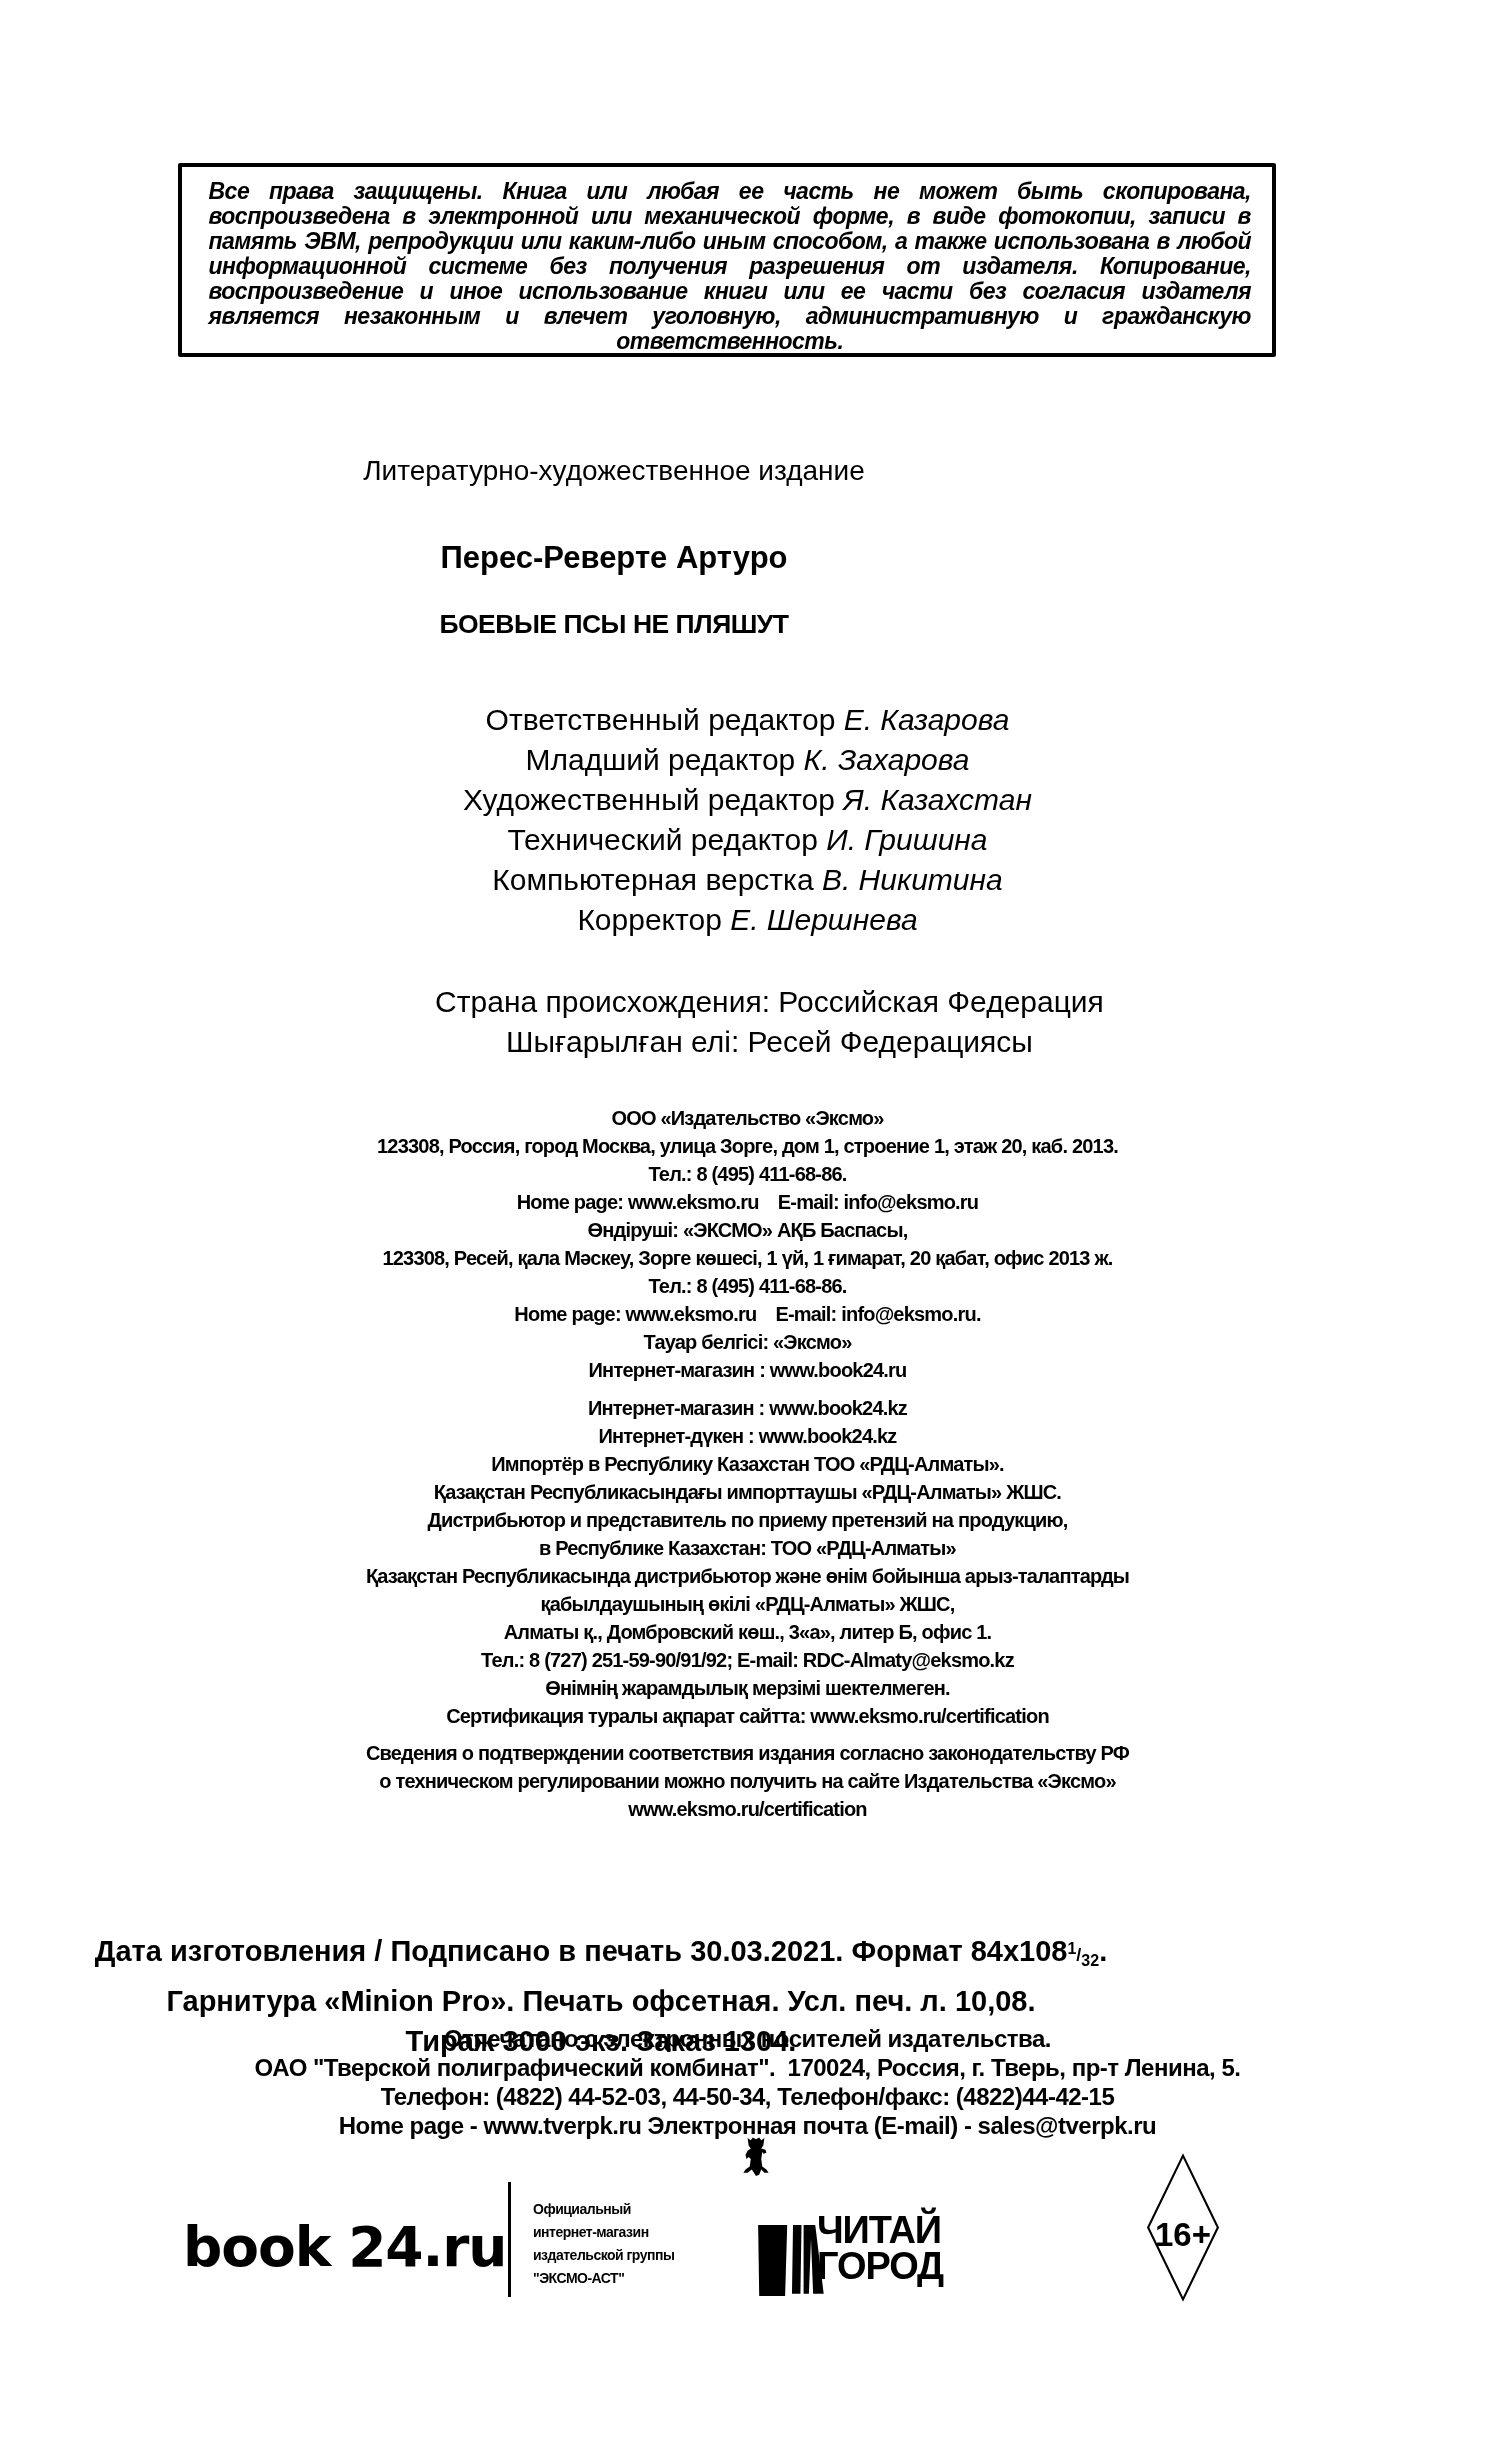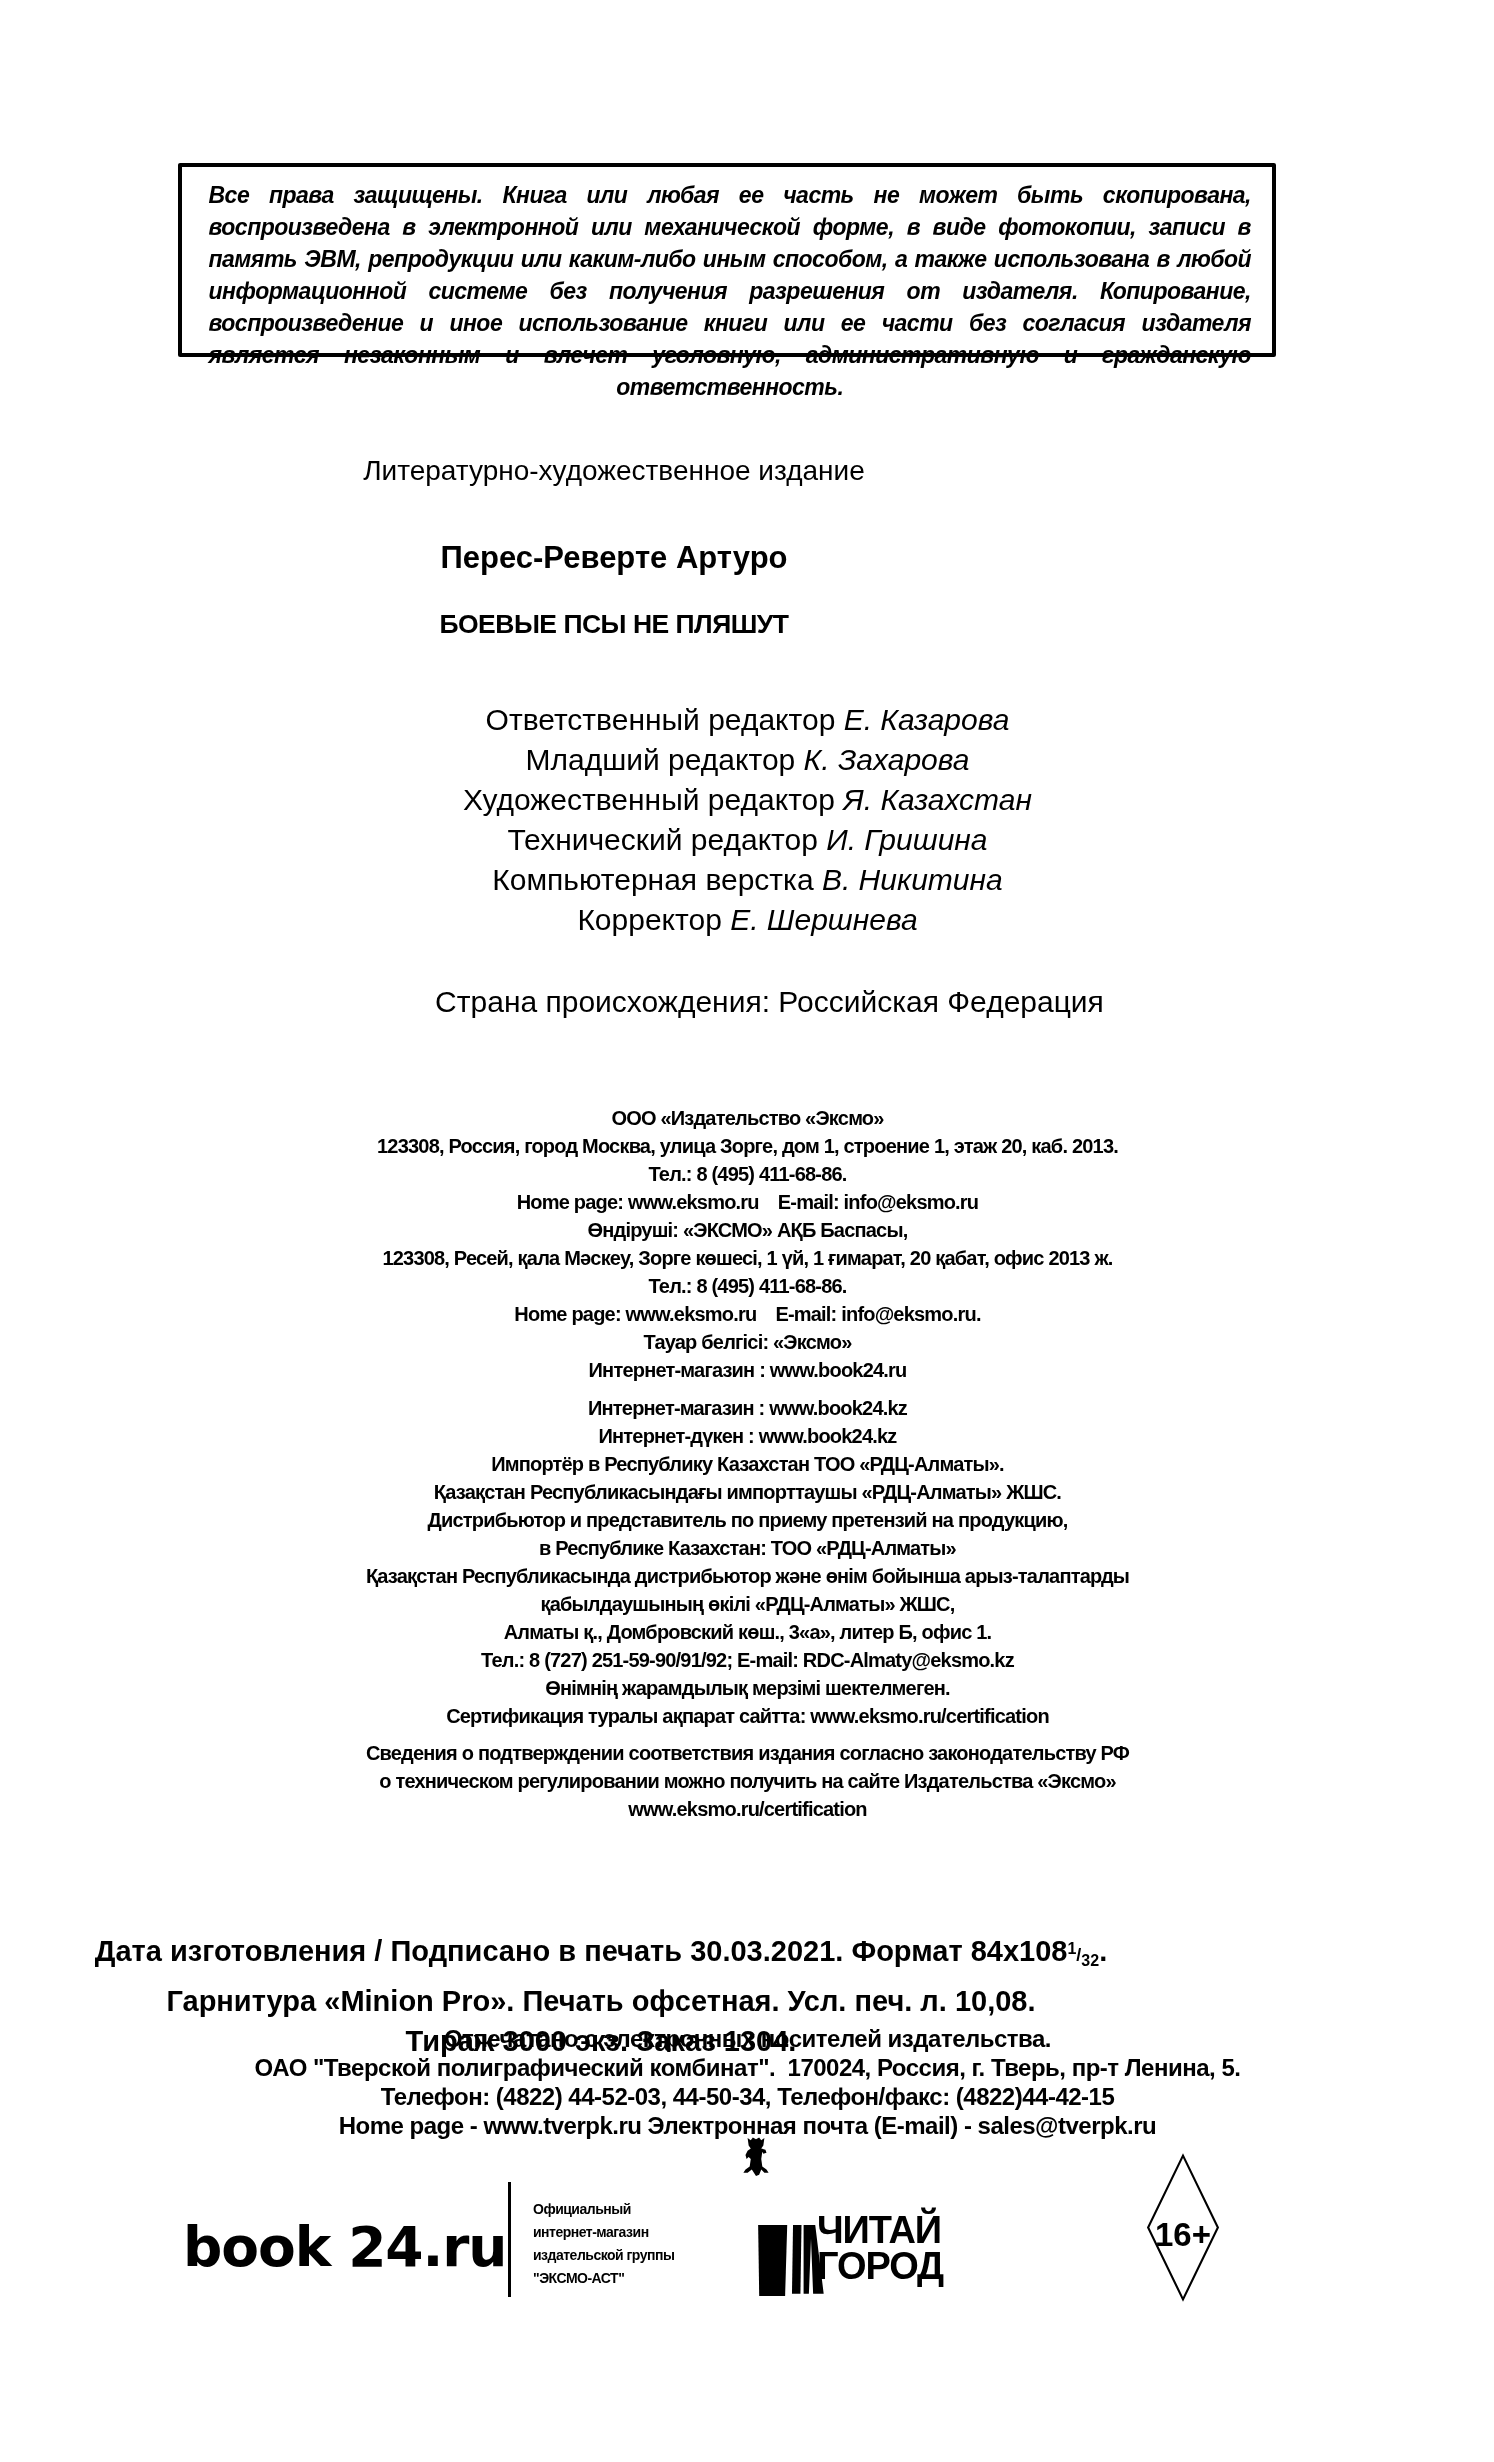--- a/index.html
+++ b/index.html
@@ -36,21 +36,21 @@
     }
     .rights-text {
       position: absolute;
       left: 26.5px;
       right: 21px;
       top: 11.7px;
       font-family: "Liberation Sans", sans-serif;
       font-weight: bold;
       font-style: italic;
       font-size: 23px;
-      line-height: 32px;
+      line-height: 25px;
       text-align: justify;
       text-align-last: center;
       letter-spacing: -0.5px;
     }
 
     .type-line {
       top: 455px;
       font-size: 28px;
       font-weight: normal;
     }
@@ -257,20 +257,21 @@
     <span class="credit-name">В. Никитина</span>
   </div>
   <div class="credit-row">
     <span>Корректор</span>
     <span class="credit-name">Е. Шершнева</span>
   </div>
 </div>
 
 <div class="country">
   <div class="country-row">Страна происхождения: Российская Федерация</div>
+  <div class="country-row">Шығарылған елі: Ресей Федерациясы</div>
 </div>
 
 <div class="publisher">
   <div class="pub-row heavy">ООО «Издательство «Эксмо»</div>
   <div class="pub-row">123308, Россия, город Москва, улица Зорге, дом 1, строение 1, этаж 20, каб. 2013.</div>
   <div class="pub-row">Тел.: 8 (495) 411-68-86.</div>
   <div class="pub-row" style="white-space: pre;">Home page: www.eksmo.ru    E-mail: info@eksmo.ru</div>
   <div class="pub-row">Өндіруші: «ЭКСМО» АҚБ Баспасы,</div>
   <div class="pub-row">123308, Ресей, қала Мәскеу, Зорге көшесі, 1 үй, 1 ғимарат, 20 қабат, офис 2013 ж.</div>
   <div class="pub-row">Тел.: 8 (495) 411-68-86.</div>

